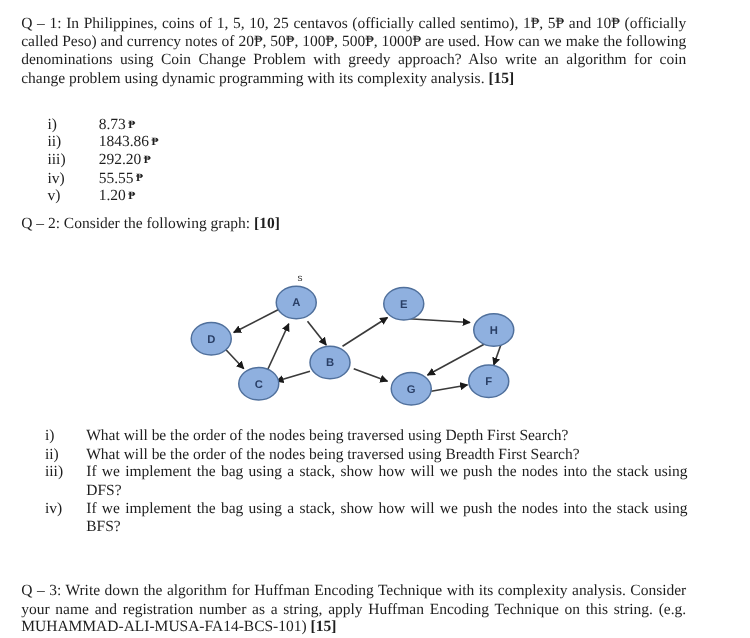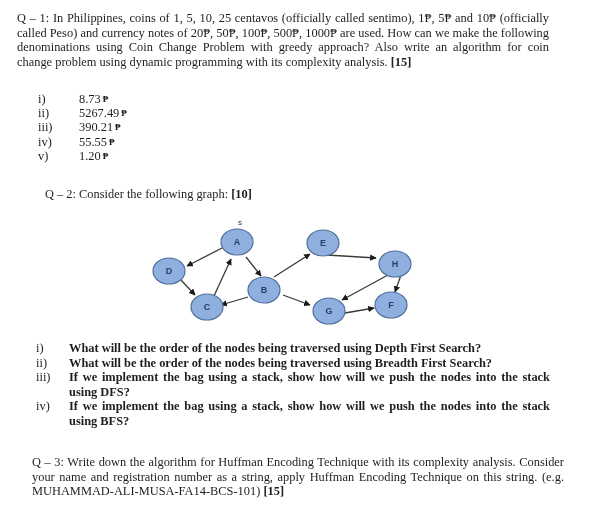--- a/index.html
+++ b/index.html
@@ -5,50 +5,50 @@
   html, body { margin:0; padding:0; background:#ffffff; }
   body { width:600px; height:510px; position:relative; overflow:hidden;
          font-family:"Liberation Serif", serif; color:#1e1e1e; font-size:12.4px; }
   .para { position:absolute; left:17px; width:532px; line-height:14.6px; text-align:justify; }
   .para b { font-weight:bold; }
   .q1 { top:11px; }
   .denoms { position:absolute; left:38px; top:92px; line-height:14.2px; }
   .denom-row { display:flex; }
   .denom-row .num { width:41px; }
   .peso { font-size:9px; font-weight:bold; margin-left:2px; }
-  .q2 { top:187px;margin-left:28px; }
+  .q2 { top:171px; }
   .graph { position:absolute; left:140px; top:200px; width:300px; height:130px; }
   .subqs { position:absolute; left:36px; top:341px; width:514px; line-height:14.6px; }
   .subq { display:flex; text-align:justify; }
   .subq .n { width:33px; flex:none; }
-  .subq .t { flex:1;font-weight:bold; }
-  .q3 { top:455px;margin-left:15px; }
+  .subq .t { flex:1; }
+  .q3 { top:465px; }
 </style>
 </head>
 <body>
 
 <div class="para q1">
   <span>Q – 1: In Philippines, coins of 1, 5, 10, 25 centavos (officially called sentimo), 1₱, 5₱ and 10₱ (officially called Peso) and currency notes of 20₱, 50₱, 100₱, 500₱, 1000₱ are used. How can we make the following denominations using Coin Change Problem with greedy approach? Also write an algorithm for coin change problem using dynamic programming with its complexity analysis.</span>
   <b>[15]</b>
 </div>
 
 <div class="denoms">
   <div class="denom-row">
     <span class="num">i)</span>
     <span>8.73</span>
       <span class="peso">₱</span>
   </div>
   <div class="denom-row">
     <span class="num">ii)</span>
-    <span>5267.49</span>
+    <span>1843.86</span>
       <span class="peso">₱</span>
   </div>
   <div class="denom-row">
     <span class="num">iii)</span>
-    <span>390.21</span>
+    <span>292.20</span>
       <span class="peso">₱</span>
   </div>
   <div class="denom-row">
     <span class="num">iv)</span>
     <span>55.55</span>
       <span class="peso">₱</span>
   </div>
   <div class="denom-row">
     <span class="num">v)</span>
     <span>1.20</span>

